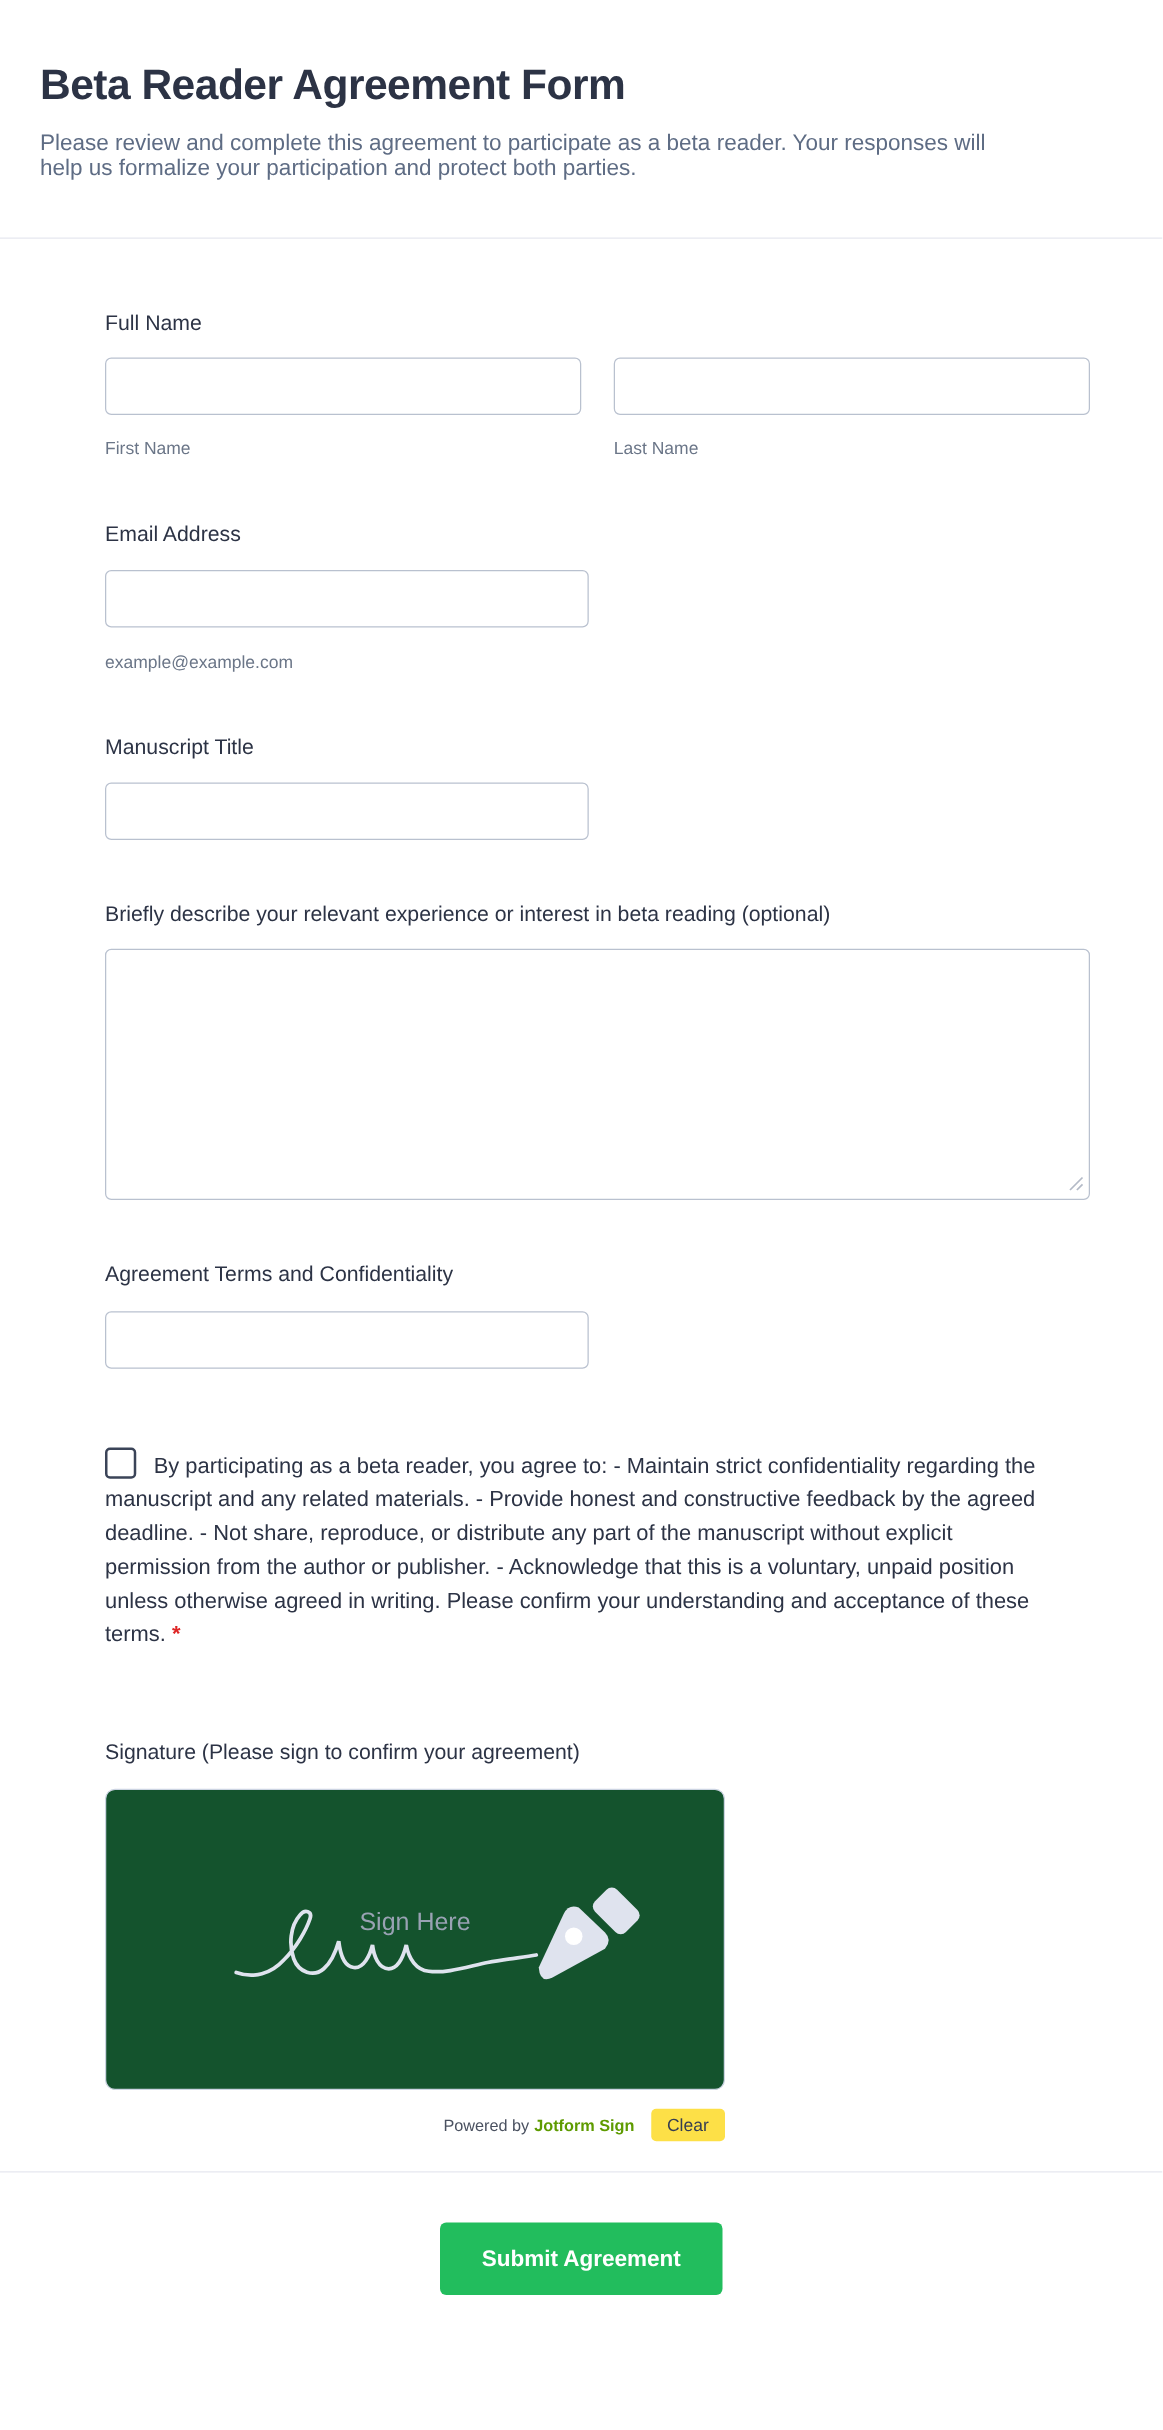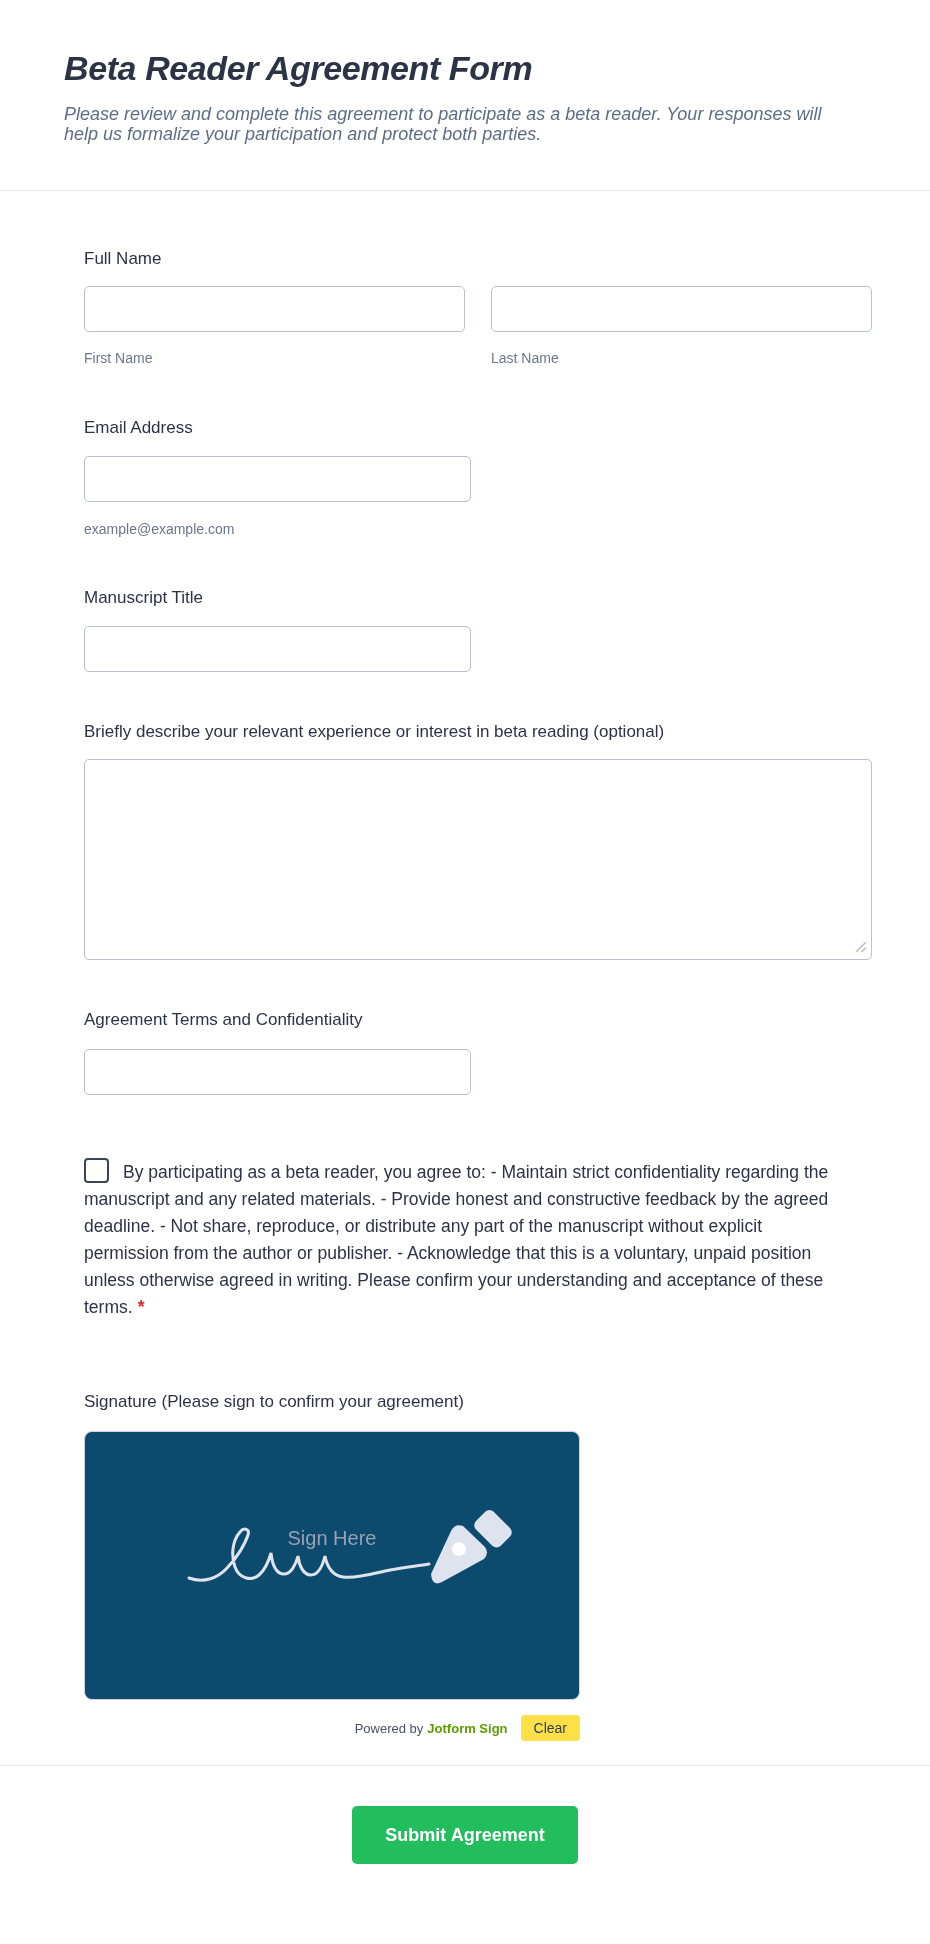--- a/index.html
+++ b/index.html
@@ -5,21 +5,21 @@
   html,body{margin:0;padding:0;background:#ffffff;}
   body{
     width:930px;
     font-family:"Liberation Sans",sans-serif;
     color:#2c3345;
     -webkit-font-smoothing:antialiased;
   }
   .card{width:930px;background:#fff;}
 
   
-  header{padding:46px 58px 46px 64px;border-bottom:1px solid #e6e8f0;font-style:italic;}
+  header{padding:46px 58px 46px 32px;border-bottom:1px solid #e6e8f0;}
   h1{margin:0;font-size:34px;line-height:44px;font-weight:700;letter-spacing:-0.4px;color:#2c3345;}
   .subtitle{margin:14px 0 0;font-size:18px;line-height:20px;color:#5e6c84;max-width:772px;}
 
   
   main{padding:0 58px 0 84px;}
   .label{font-size:17px;line-height:20px;font-weight:500;color:#2c3345;}
   .inp{
     height:46px;border:1px solid #b9c1cf;border-radius:5px;background:#fff;
     box-sizing:border-box;font-size:16px;padding:0 12px;color:#2c3345;
     font-family:"Liberation Sans",sans-serif;outline:none;
@@ -54,22 +54,22 @@
   .cb{
     display:inline-block;width:21px;height:21px;background:#fff;
     border:2px solid #3b4458;border-radius:4px;margin-right:14px;
     vertical-align:-5px;cursor:pointer;
   }
   .star{color:#de2525;font-weight:700;margin-left:5px;}
 
   .q-signature{margin-top:71px;}
   .sig-label{font-size:17px;font-weight:400;}
   .sigbox{
-    position:relative;width:496px;height:269px;box-sizing:border-box;
-    border:1px solid #ccd4e2;border-radius:8px;margin-top:19px;background:#0c4a6e;cursor:crosshair;
+    position:relative;width:496px;height:241px;box-sizing:border-box;
+    border:1px solid #ccd4e2;border-radius:8px;margin-top:19px;background:#14532d;cursor:crosshair;
   }
   .signhere{
     position:absolute;top:95px;left:0;right:0;text-align:center;
     font-size:20px;color:#99a2b3;pointer-events:none;
   }
   .sig-art{position:absolute;left:0;top:0;pointer-events:none;}
   .sigfooter{
     width:496px;display:flex;justify-content:flex-end;align-items:center;
     gap:13px;margin-top:15px;
   }

